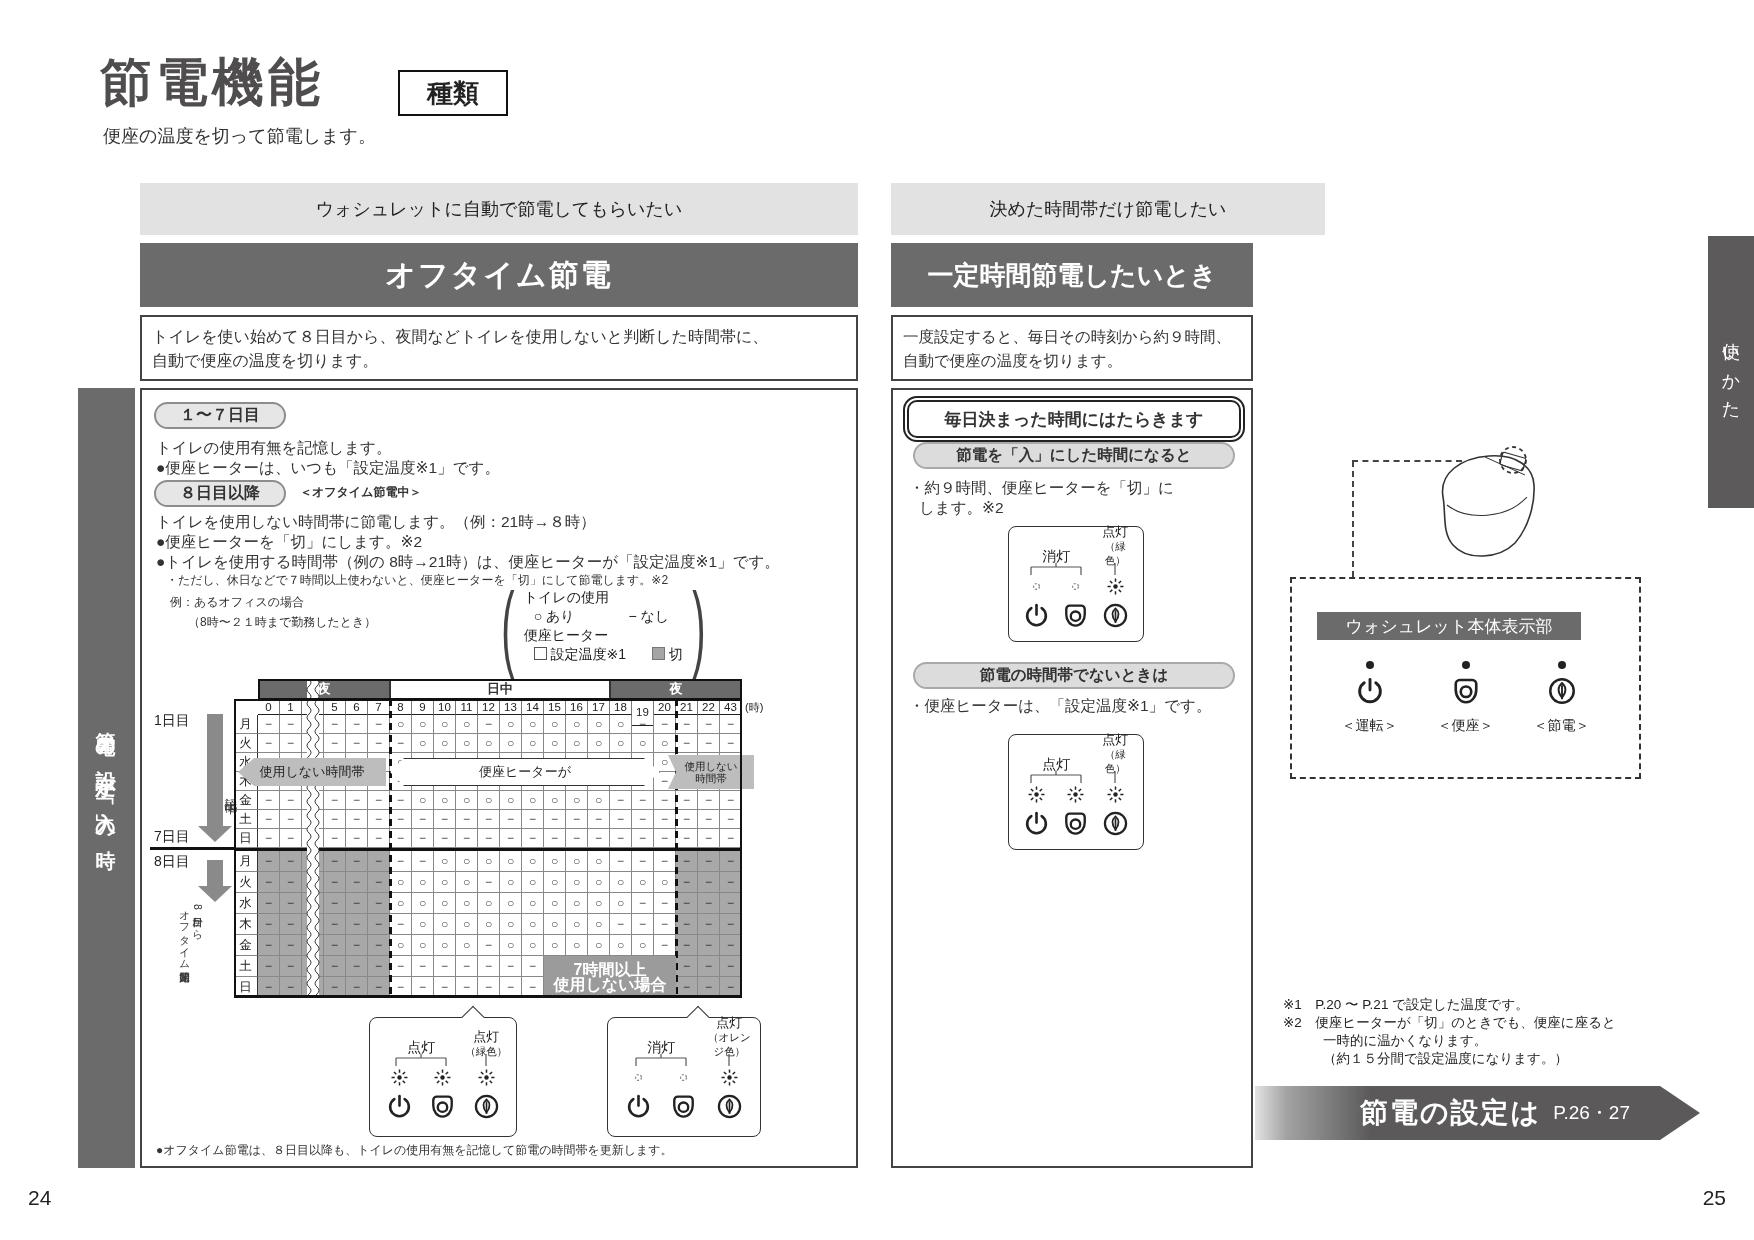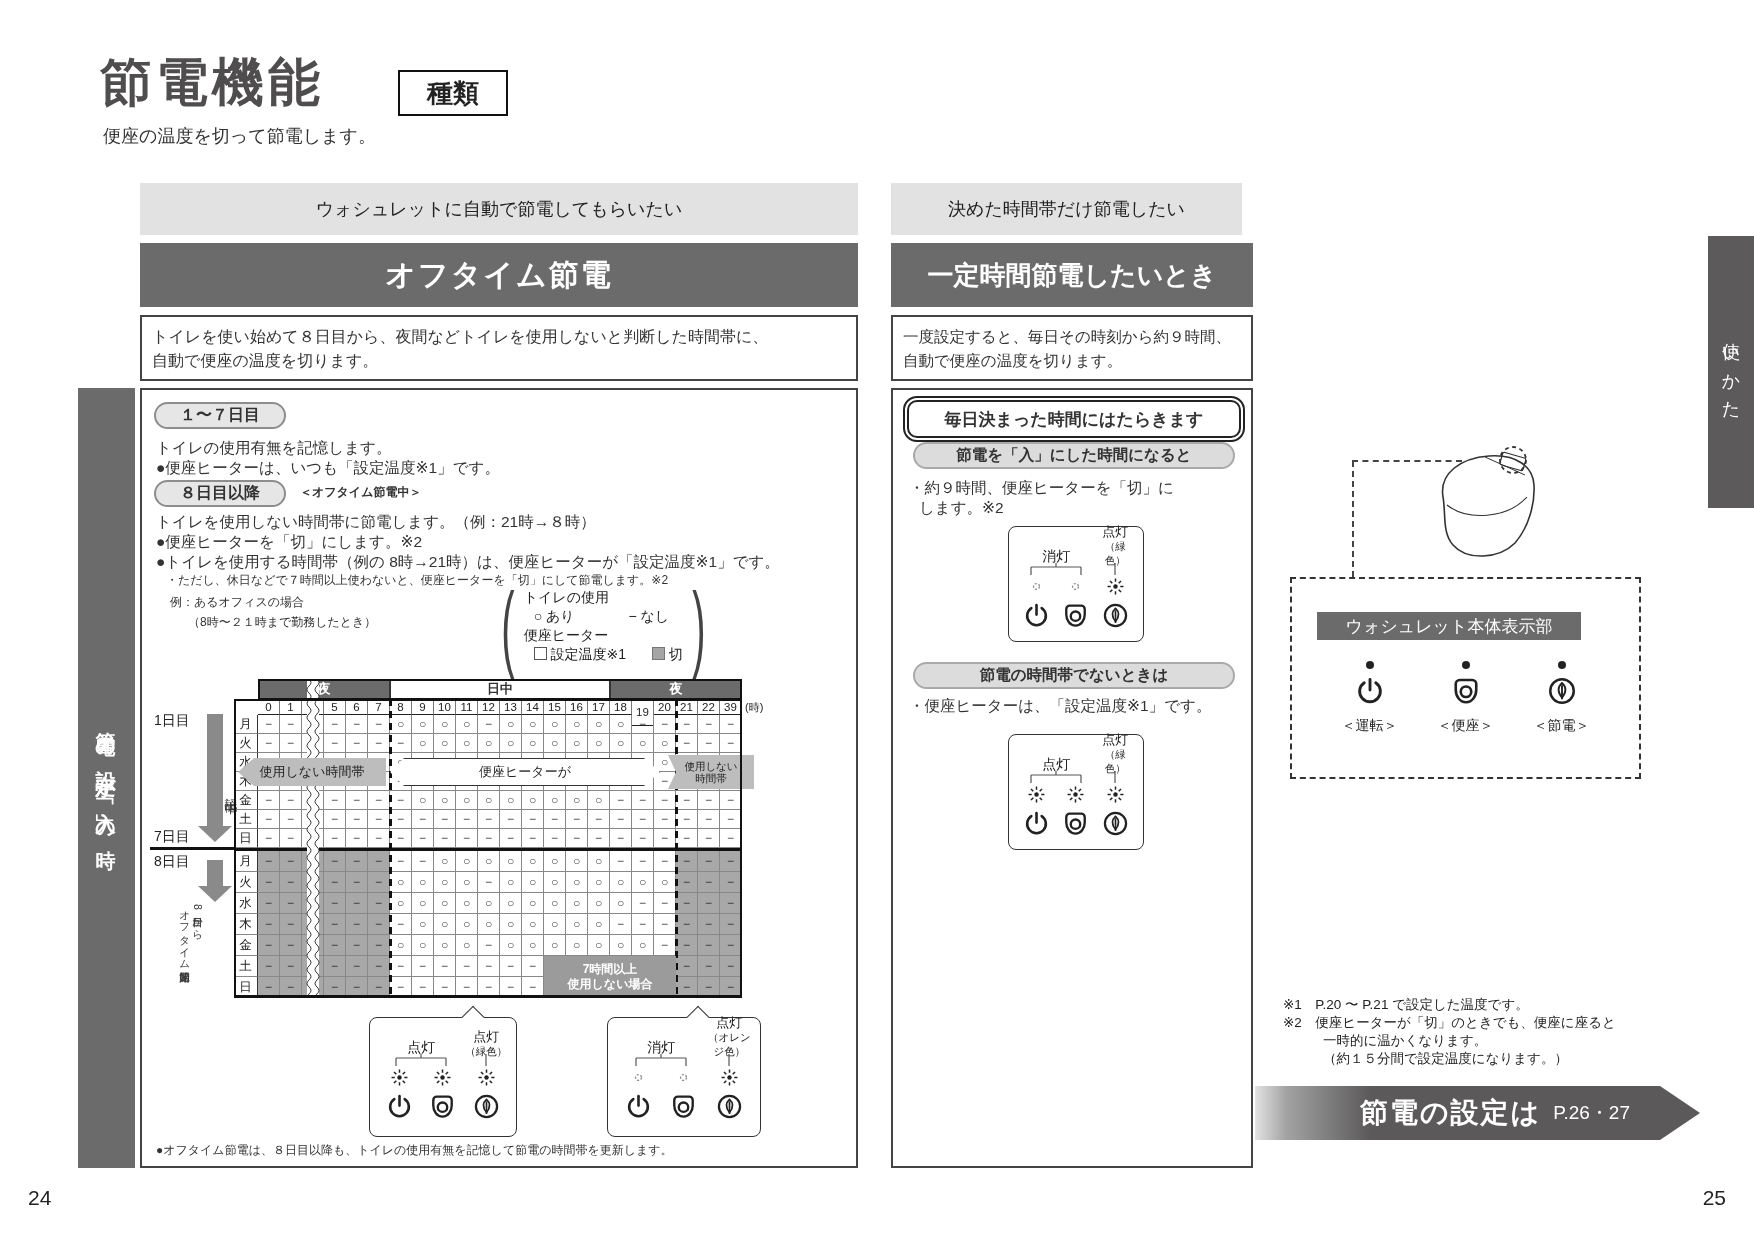--- a/index.html
+++ b/index.html
@@ -38,21 +38,21 @@
   #ex-table .tg{font-size:13px;font-weight:bold;border:1px solid #333;background:#fff}
   #ex-table .tg.dk{background:#6b6b6b;color:#fff}
   #ex-table .th{font-size:11.5px;border-right:1px solid #777;border-bottom:1.5px solid #222;color:#222}
   #ex-table .td{font-size:12px;color:#444;border-right:1px solid #888;border-bottom:1px solid #888}
   #ex-table .dy{font-size:12.5px;color:#222;border-right:1.2px solid #333;border-bottom:1px solid #888}
   #ex-table .nt{background:#a8a8a8;color:#333}
   #ex-table .tdiv{position:absolute;background:#111;z-index:2}
   #ex-table .touter{position:absolute;border:2px solid #111;border-bottom-width:3px;box-sizing:border-box;pointer-events:none;z-index:6}
   #ex-table .tdash{position:absolute;z-index:3;background:repeating-linear-gradient(to bottom,#111 0 7px,rgba(0,0,0,0) 7px 12px)}
   #ex-table .tunit{position:absolute;font-size:11px;color:#222}
-  #ex-table .gbox{position:absolute;background:#9b9b9b;color:#fff;font-size:12px;line-height:15px;
+  #ex-table .gbox{position:absolute;background:#9b9b9b;color:#fff;font-size:16px;line-height:15px;
      display:flex;align-items:center;justify-content:center;text-align:center;z-index:4;font-weight:bold}
   .ovl{position:absolute;z-index:5;display:flex;align-items:center;justify-content:center;font-size:13px;color:#222}
   .left-ar{background:#bdbdbd;clip-path:polygon(16px 0,100% 0,100% 100%,16px 100%,0 50%)}
   .ctr-ar{background:#fff;border:1.5px solid #333;box-sizing:border-box;
           clip-path:polygon(0 50%,14px 0,calc(100% - 16px) 0,100% 50%,calc(100% - 16px) 100%,14px 100%)}
   .rgt-ar{background:#bdbdbd;font-size:10.5px;line-height:12px;text-align:center;
           clip-path:polygon(0 0,100% 0,100% 100%,0 100%,8px 50%)}
   
   .varrow{position:absolute;background:#8a8a8a}
   .vhead{position:absolute;width:0;height:0;border-left:17px solid transparent;border-right:17px solid transparent;border-top:16px solid #8a8a8a}
@@ -180,21 +180,21 @@
         <div class="th" style="left: 266px; top: 20px; width: 22px; height: 16px;">13</div>
         <div class="th" style="left: 288px; top: 20px; width: 22px; height: 16px;">14</div>
         <div class="th" style="left: 310px; top: 20px; width: 22px; height: 16px;">15</div>
         <div class="th" style="left: 332px; top: 20px; width: 22px; height: 16px;">16</div>
         <div class="th" style="left: 354px; top: 20px; width: 22px; height: 16px;">17</div>
         <div class="th" style="left: 376px; top: 20px; width: 22px; height: 16px;">18</div>
         <div class="th" style="left: 398px; top: 20px; width: 22px; height: 27px;">19</div>
         <div class="th" style="left: 420px; top: 20px; width: 22px; height: 16px;">20</div>
         <div class="th" style="left: 442px; top: 20px; width: 22px; height: 16px;">21</div>
         <div class="th" style="left: 464px; top: 20px; width: 22px; height: 16px;">22</div>
-        <div class="th" style="left: 486px; top: 20px; width: 22px; height: 16px;">39</div>
+        <div class="th" style="left: 486px; top: 20px; width: 22px; height: 16px;">43</div>
         <div class="tunit" style="left: 511px; top: 21px; width: 40px; height: 16px;">(時)</div>
         <div class="dy" style="left: 0px; top: 36px; width: 24px; height: 19px;">月</div>
         <div class="td" style="left: 24px; top: 36px; width: 22px; height: 19px;">−</div>
         <div class="td" style="left: 46px; top: 36px; width: 22px; height: 19px;">−</div>
         <div class="td" style="left: 68px; top: 36px; width: 22px; height: 19px;"></div>
         <div class="td" style="left: 90px; top: 36px; width: 22px; height: 19px;">−</div>
         <div class="td" style="left: 112px; top: 36px; width: 22px; height: 19px;">−</div>
         <div class="td" style="left: 134px; top: 36px; width: 22px; height: 19px;">−</div>
         <div class="td" style="left: 156px; top: 36px; width: 22px; height: 19px;">○</div>
         <div class="td" style="left: 178px; top: 36px; width: 22px; height: 19px;">○</div>
@@ -598,21 +598,21 @@
               <path d="M12 5.6 C8.7 8.5 8.2 12.5 12 17.4 C15.8 12.5 15.3 8.5 12 5.6 Z" stroke-width="1.5"></path>
               <path d="M12 7.4 V18.6" stroke-width="1.5"></path>
             </svg></div>
   </div>
         <div class="coptr" style="left:82px"></div>
       </div>
 
     <div class="abs small nw" style="left:14px;top:752px">●オフタイム節電は、８日目以降も、トイレの使用有無を記憶して節電の時間帯を更新します。</div>
   </div>
 
-  <div class="abs banner-light" style="left:891px;top:183px;width:351px;height:52px">決めた時間帯だけ節電したい</div>
+  <div class="abs banner-light" style="left:891px;top:183px;width:434px;height:52px">決めた時間帯だけ節電したい</div>
   <div class="abs banner-dark" style="left:891px;top:243px;width:362px;height:64px;font-size:26px">一定時間節電したいとき</div>
   <div class="abs descbox" style="left:891px;top:315px;width:362px;height:66px;font-size:15.5px">
     <div class="nw">一度設定すると、毎日その時刻から約９時間、</div>
     <div class="nw">自動で便座の温度を切ります。</div>
   </div>
 
   <div class="abs mainbox" style="left:891px;top:388px;width:362px;height:780px">
     <div class="abs dbox" style="left:14px;top:10px;width:334px;height:38px">毎日決まった時間にはたらきます</div>
     <div class="abs gpill" style="left:20px;top:52px;width:322px;height:27px">節電を「入」にした時間になると</div>
     <div class="abs bodyline nw" style="left:16px;top:88px">・約９時間、便座ヒーターを「切」に</div>

